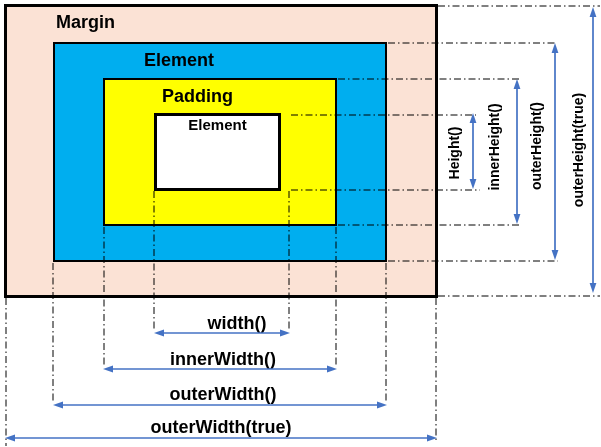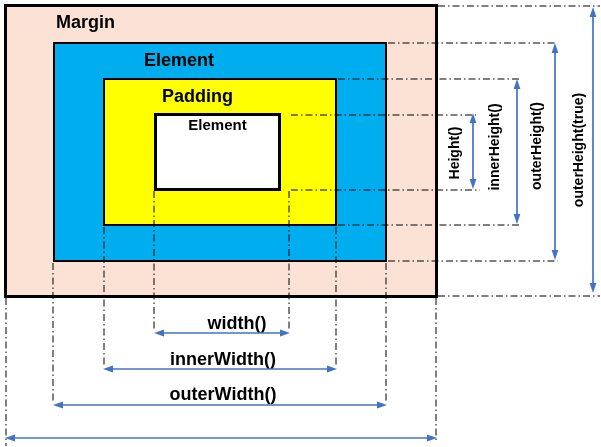--- a/index.html
+++ b/index.html
@@ -55,20 +55,21 @@
     <span class="element-lbl">Element</span>
   </div>
 
   <div class="lbl box-lbl-margin">Margin</div>
   <div class="lbl box-lbl-border">Element</div>
   <div class="lbl box-lbl-padding">Padding</div>
 
   <div class="lbl wlbl w-width">width()</div>
   <div class="lbl wlbl w-outer">outerWidth()</div>
   <div class="lbl wlbl w-inner">innerWidth()</div>
+  <div class="lbl wlbl w-outer-true">outerWidth(true)</div>
 
   <div class="lbl hlbl h-height">Height()</div>
   <div class="lbl hlbl h-inner">innerHeight()</div>
   <div class="lbl hlbl h-outer">outerHeight()</div>
   <div class="lbl hlbl h-outer-true">outerHeight(true)</div>
 
   <svg class="overlay" width="601" height="447" viewBox="0 0 601 447">
 
     <g>
       <line class="dash" x1="438" y1="6" x2="600" y2="6"></line>

